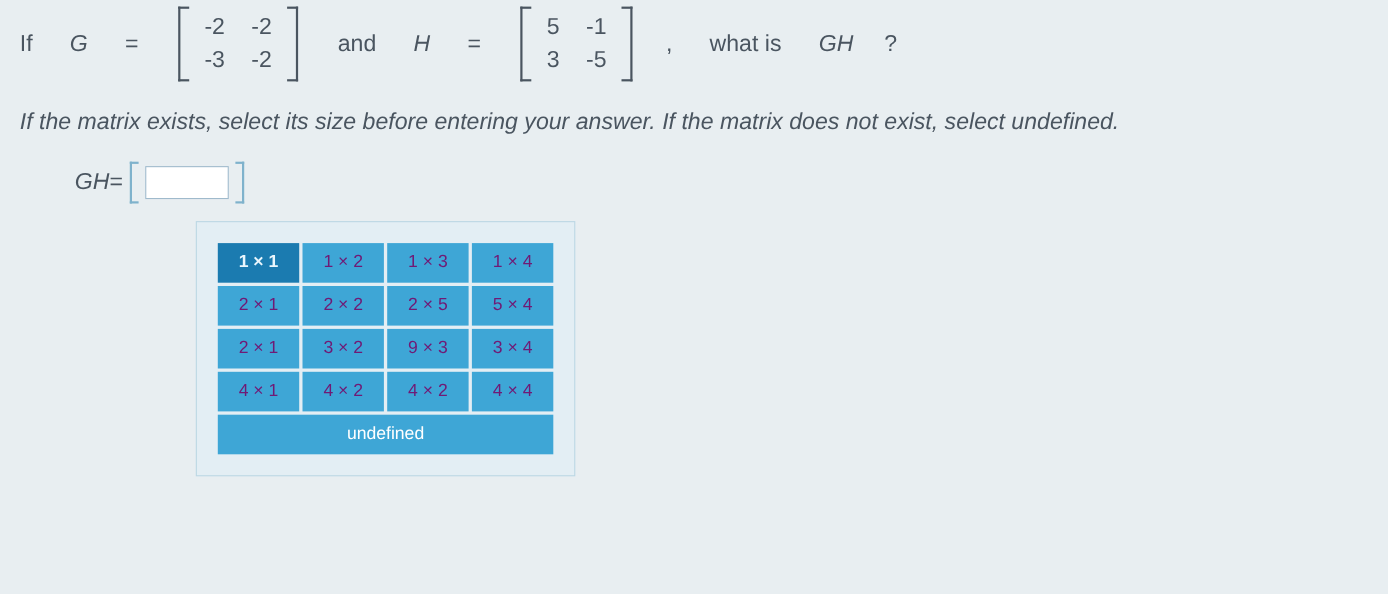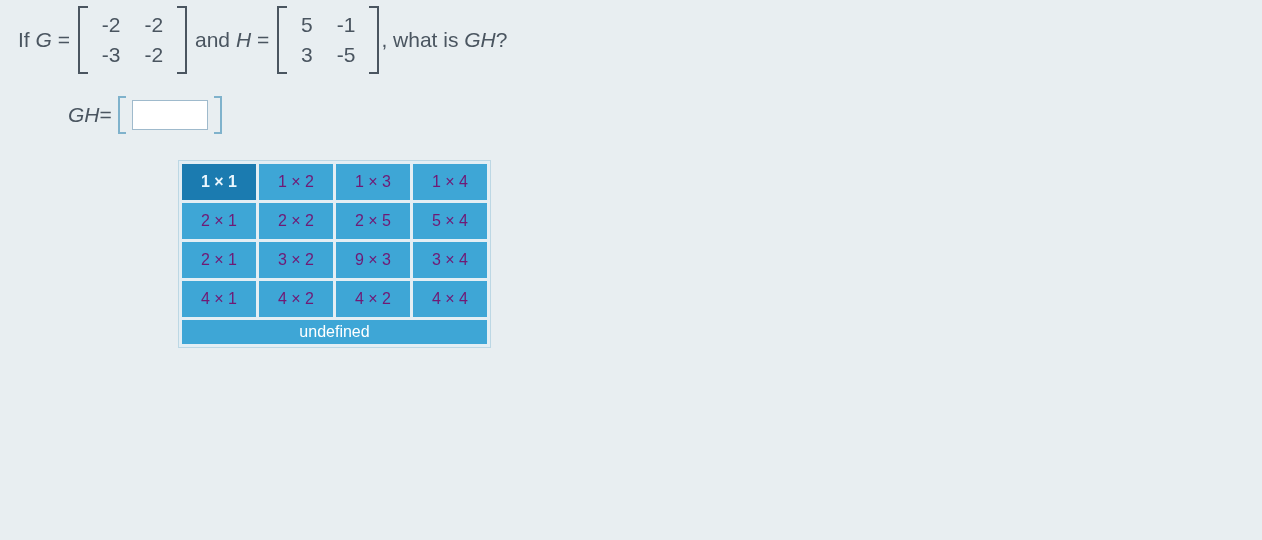--- a/index.html
+++ b/index.html
@@ -13,20 +13,21 @@
     color: #4a5560;
     overflow: hidden;
   }
   .wrap { padding: 6px 18px 0 18px; }
   .problem-line {
     display: flex;
     align-items: center;
     flex-wrap: wrap;
     font-size: 21px;
     color: #4a5560;
+    gap: 28px;
   }
   .problem-line .txt { white-space: pre; }
   .ital { font-style: italic; }
   .matrix {
     display: inline-flex;
     align-items: center;
     padding: 0 2px;
   }
   .bracket {
     width: 10px;
@@ -79,26 +80,26 @@
     width: 76px;
     height: 30px;
     border: 1px solid #9fbacc;
     background: #ffffff;
     margin: 4px 6px;
     font-size: 16px;
     text-align: center;
     color: #4a5560;
   }
   .size-picker {
-    margin-top: 26px;
+    margin-top: 16px;
     margin-left: 160px;
     background: #e3eef4;
     border: 1px solid #bcd7e4;
     display: inline-block;
-    padding: 3px;
+    padding: 19px;
   }
   .size-grid {
     display: grid;
     grid-template-columns: repeat(4, 74px);
     grid-auto-rows: 36px;
     gap: 3px;
   }
   .size-btn {
     background: #3ea6d6;
     color: #701a75;
@@ -109,21 +110,21 @@
     border: none;
     cursor: pointer;
   }
   .size-btn.sel {
     background: #1b7bb0;
     color: #e9f6fd;
     font-weight: 600;
   }
   .undef-btn {
     margin-top: 3px;
-    height: 24px;
+    height: 36px;
     background: #3ea6d6;
     color: #ffffff;
     display: flex;
     align-items: center;
     justify-content: center;
     font-size: 16px;
     border: none;
     cursor: pointer;
     width: 100%;
   }
@@ -163,20 +164,21 @@
       </span>
       <span class="bracket right"></span>
     </span>
 
     <span class="txt">, </span>
     <span class="txt">what is </span>
     <span class="txt ital">GH</span>
     <span class="txt">?</span>
   </div>
 
+  <div class="instructions">If the matrix exists, select its size before entering your answer. If the matrix does not exist, select undefined.</div>
 
   <div class="answer-row">
     <span class="eqlab">GH</span>
     <span> = </span>
     <span class="ans-matrix">
       <span class="ans-bracket left"></span>
       <input class="ans-input" type="text" style="">
       <span class="ans-bracket right"></span>
     </span>
   </div>

